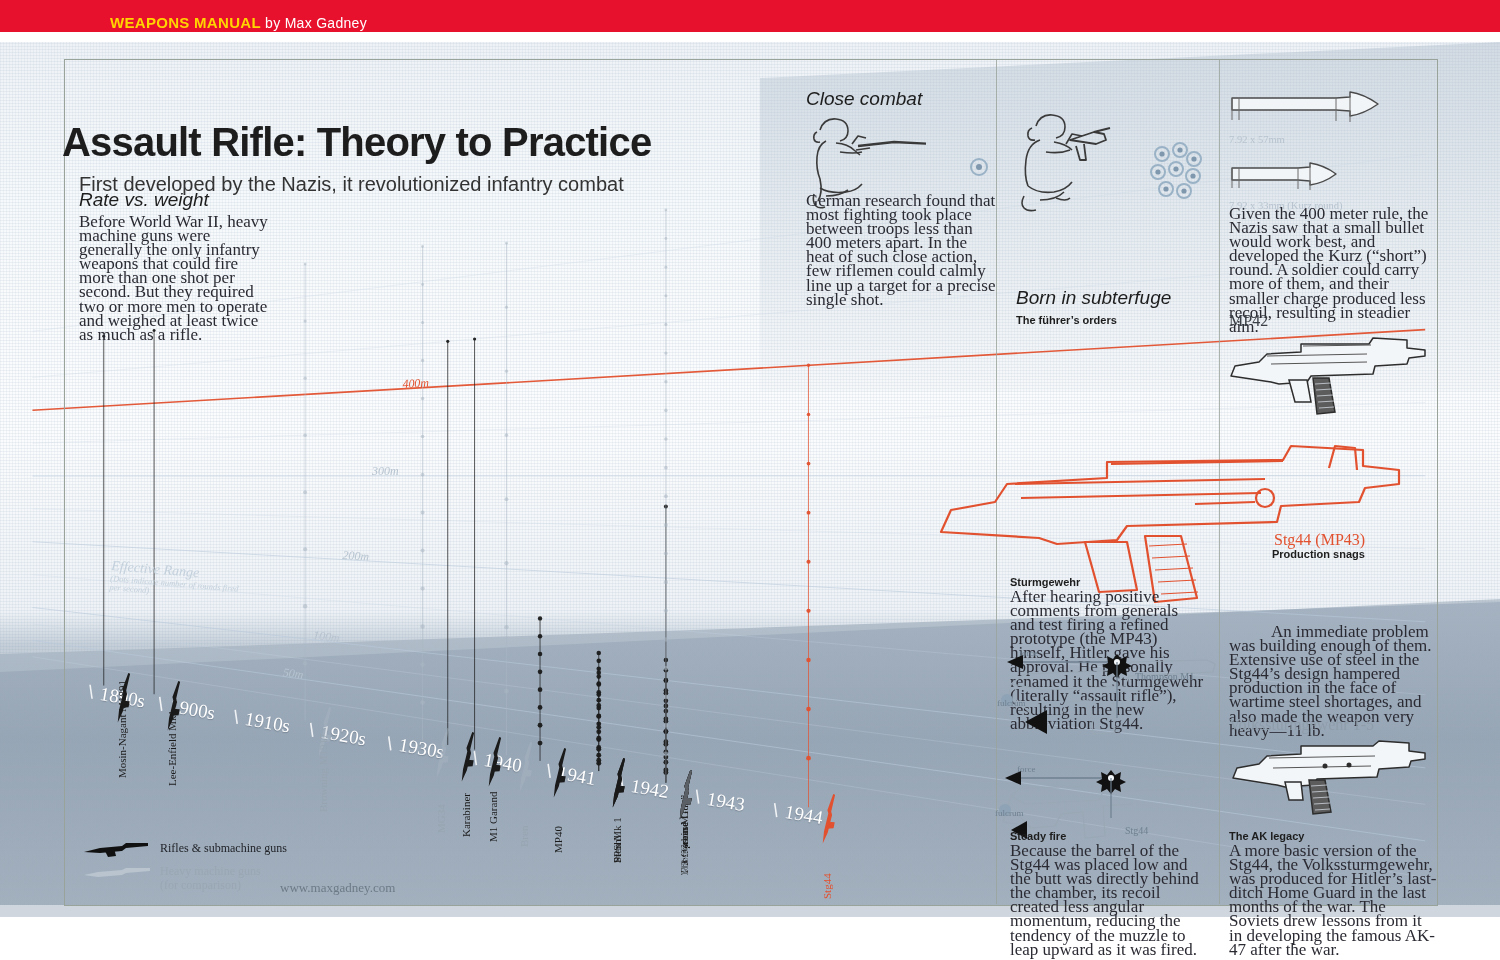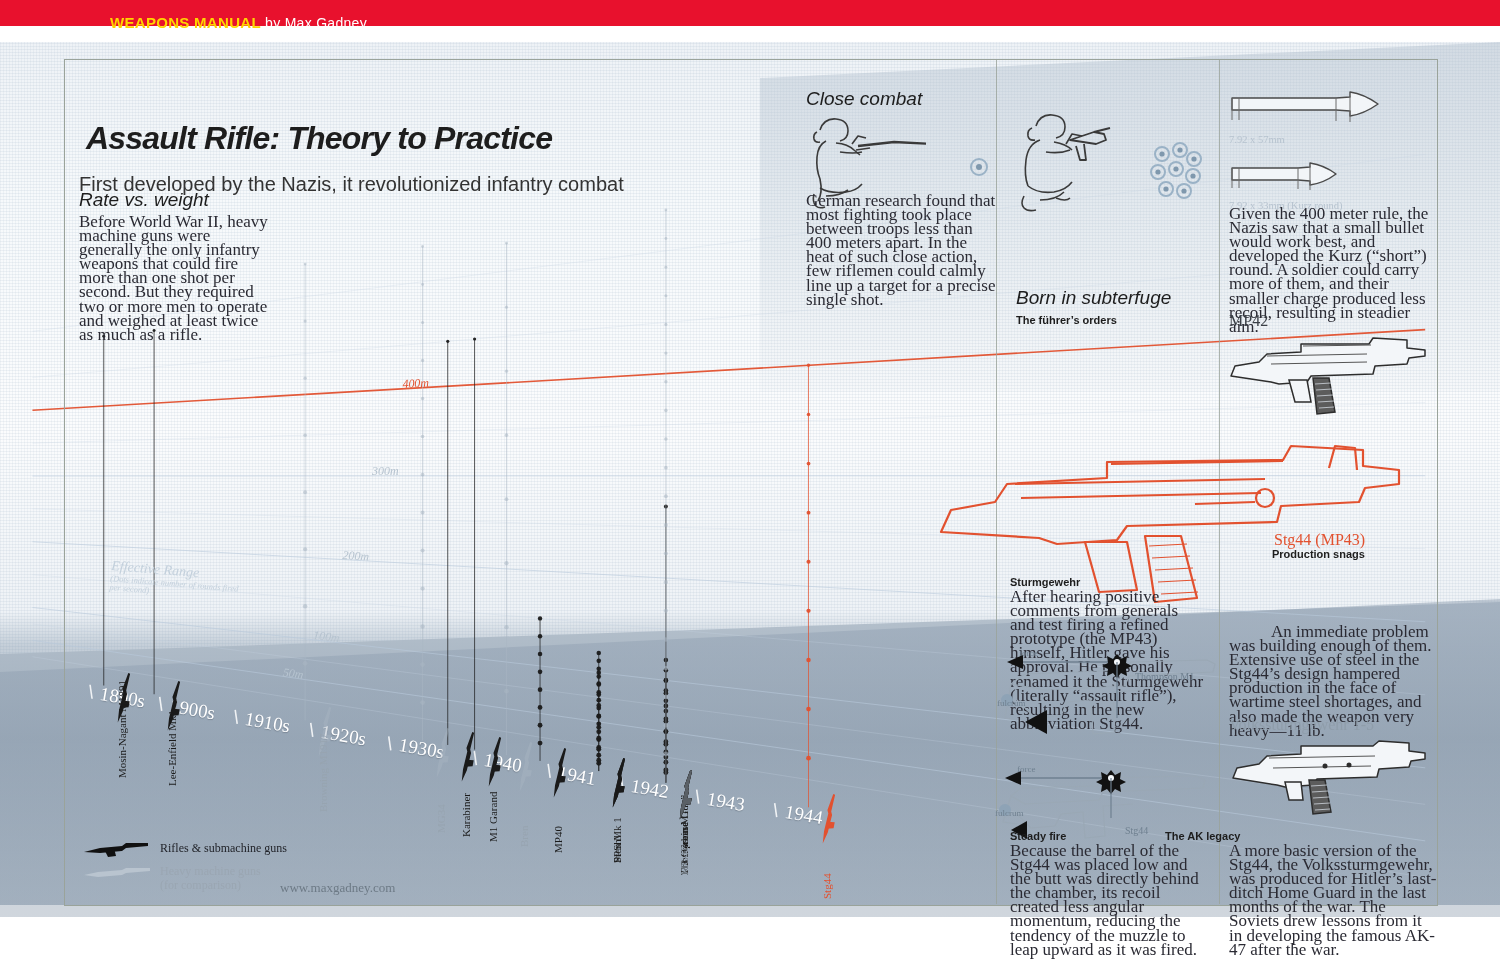--- a/index.html
+++ b/index.html
@@ -5,21 +5,21 @@
   html,body{margin:0;padding:0;}
   body{
     width:1500px;height:960px;overflow:hidden;
     font-family:"Liberation Sans",sans-serif;
     background:#ffffff;
     position:relative;
   }
   #page{position:absolute;inset:0;width:1500px;height:960px;overflow:hidden;}
 
   
-  .topbar{position:absolute;left:0;top:0;width:1500px;height:26px;background:#e8112d;}
+  .topbar{position:absolute;left:0;top:0;width:1500px;height:32px;background:#e8112d;}
   .topbar .kicker{position:absolute;left:110px;top:22px;transform:translateY(-50%);
     font-size:15px;font-weight:bold;letter-spacing:.3px;color:#ffd500;}
   .topbar .byline{color:#ffffff;font-weight:normal;font-size:14px;}
 
   
   .paper{position:absolute;left:0;top:42px;width:1500px;height:863px;
     background:
       linear-gradient(to bottom, #eef2f6 0%, #f6f9fb 18%, #fbfcfd 45%, #eef2f6 66%, #c4ced8 70%, #b9c5d1 100%);
   }
   .paper .texture{position:absolute;inset:0;
@@ -38,22 +38,22 @@
   
   .slab{position:absolute;left:760px;top:0px;width:740px;height:350px;
     background:linear-gradient(to bottom,rgba(176,190,204,.45),rgba(176,190,204,.05));
     clip-path:polygon(0 36px, 740px 0, 740px 350px, 0 350px);}
 
   .frame{position:absolute;left:64px;top:17px;width:1372px;height:845px;
     border:1px solid #9aa39a;pointer-events:none;}
   .vrule{position:absolute;top:17px;height:845px;width:1px;background:#9aa39a;opacity:.8;}
 
   
-  .h1{position:absolute;left:86px;top:78px;font-size:32px;font-weight:bold;color:#1d1d1d;
-      letter-spacing:-.8px;font-style:italic;}
+  .h1{position:absolute;left:62px;top:78px;font-size:40px;font-weight:bold;color:#1d1d1d;
+      letter-spacing:-.8px;}
   .sub{position:absolute;left:79px;top:131px;font-size:20px;color:#333;}
   .sechead{font-size:19px;font-style:italic;color:#1d1d1d;font-weight:normal;}
 
   
   .body{font-family:"Liberation Serif",serif;font-size:17px;line-height:14.1px;color:#2a2a33;}
   .lbl{font-family:"Liberation Sans",sans-serif;font-size:11px;font-weight:bold;color:#1d1d1d;}
 
   .abs{position:absolute;}
 
   
@@ -444,21 +444,21 @@
       <path d="M56 54 l4 18 l14 0 l-2 -18 z" fill="#f3f6f9" stroke="#2d2d2d" stroke-width="1.5"></path>
       <path d="M80 52 l4 34 l18 -2 l-6 -32 z" fill="#5c5c5c" stroke="#2d2d2d" stroke-width="1.5"></path>
       <g stroke="#cfd6dd" stroke-width=".8">
         <path d="M82 58 l16 -1 M83 64 l16 -1 M84 70 l16 -1 M85 76 l16 -1 M86 82 l15 -1"></path>
       </g>
     </svg>
 
     <div class="abs lbl" style="left:1010px;top:788px;">Steady fire</div>
     <div class="abs body" style="left:1010px;top:802px;width:196px;">Because the barrel of the Stg44 was placed low and the butt was directly behind the chamber, its recoil created less angular momentum, reducing the tendency of the muzzle to leap upward as it was fired.</div>
 
-    <div class="abs lbl" style="left:1165px;top:788px;">The AK legacy</div>
+    <div class="abs lbl" style="left:1229px;top:788px;">The AK legacy</div>
     <div class="abs body" style="left:1229px;top:802px;width:208px;">A more basic version of the Stg44, the Volkssturmgewehr, was produced for Hitler’s last-ditch Home Guard in the last months of the war. The Soviets drew lessons from it in developing the famous AK-47 after the war.</div>
 
     <svg class="abs" style="left:82px;top:798px;" width="70" height="18" viewBox="0 0 70 18">
       <path d="M2 12 l16 -4 l22 -2 l4 -3 l22 0 l0 3 l-22 2 l-4 3 l-22 2 z" fill="#111"></path>
       <path d="M22 9 l4 8 l8 -1 l-2 -8 z" fill="#111"></path>
     </svg>
     <div class="abs legendtxt" style="left:160px;top:799px;">Rifles &amp; submachine guns</div>
 
     <svg class="abs" style="left:82px;top:822px;" width="70" height="18" viewBox="0 0 70 18">
       <path d="M2 11 l14 -3 l24 -2 l4 -2 l24 0 l0 3 l-24 2 l-4 2 l-24 2 z" fill="#b9c4cf"></path>

